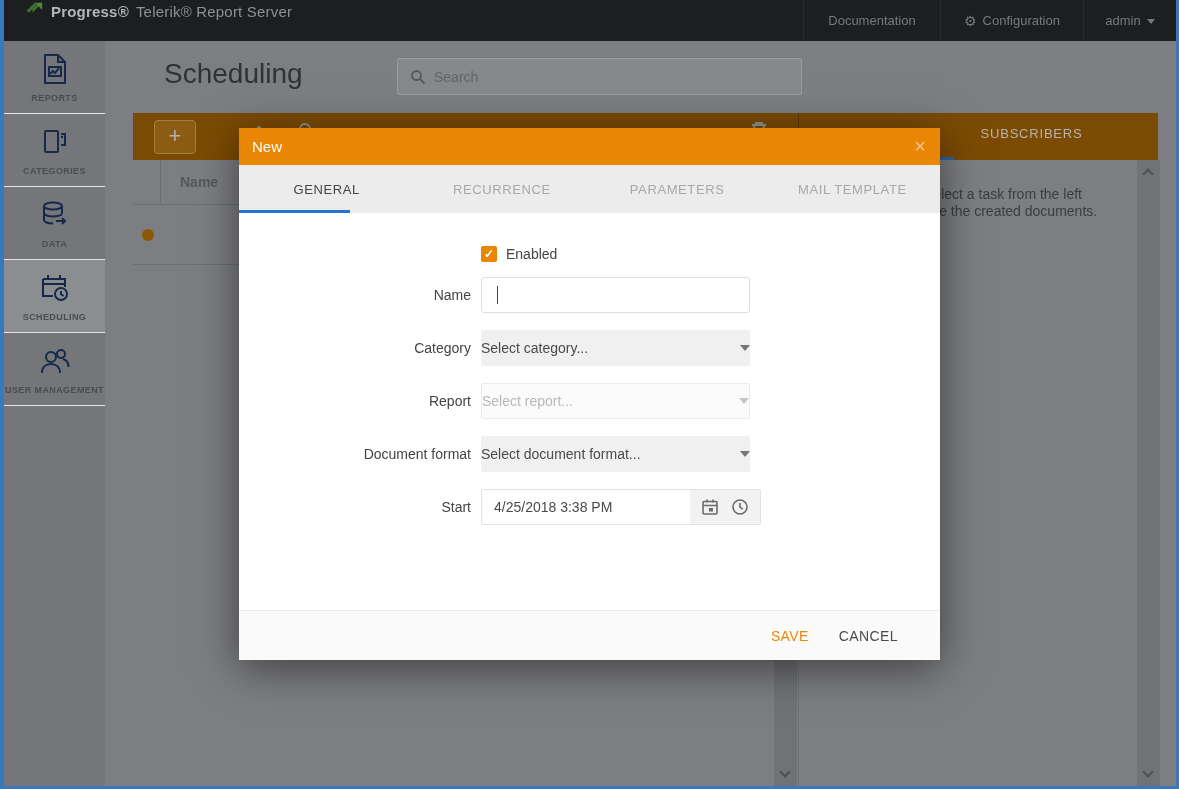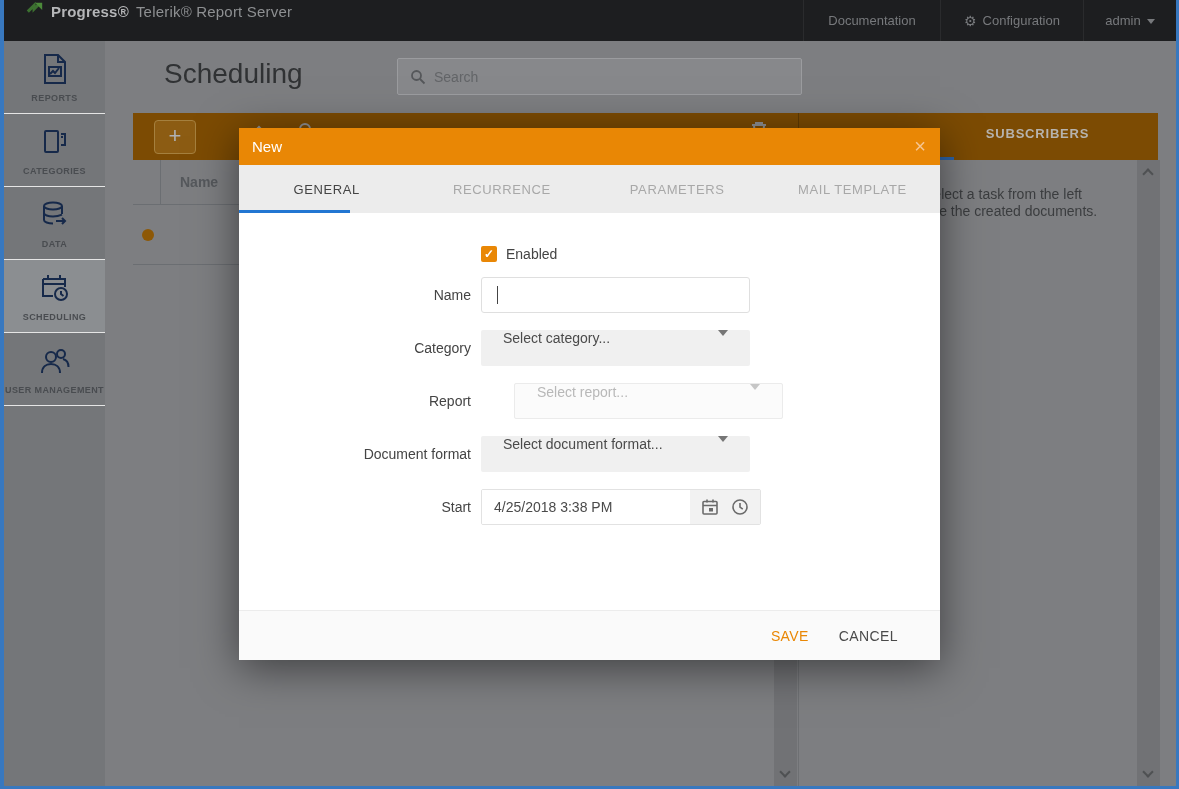--- a/index.html
+++ b/index.html
@@ -39,21 +39,21 @@
 
   
   .toolbar { position:absolute; left:133px; top:113px; width:665px; height:47px; background:#7c4b03; z-index:2; display:flex; align-items:center; }
   .add-btn { width:42px; height:34px; margin-left:21px; background:#8c5c13; border:1px solid #a5803e; border-radius:4px; color:#b0b1b3; font-size:22px; line-height:30px; text-align:center; cursor:pointer; }
   .tb-icon { color:#8f9194; margin-left:47px; }
   .tb-icon.small { margin-left:28px; }
   .tb-trash { position:absolute; left:617px; top:7px; color:#8f9194; }
 
   
   .rp-header { position:absolute; left:798px; top:113px; width:360px; height:47px; background:#7c4b03; border-left:1px solid #5f3a02; z-index:2; }
-  .rp-tab-subscribers { position:absolute; left:161px; top:0; width:155px; height:40px; display:flex; align-items:center; justify-content:center; color:#b6b3ae; font-size:13px; font-weight:bold; letter-spacing:.8px; cursor:pointer; }
+  .rp-tab-subscribers { position:absolute; left:155px; top:0; width:155px; height:40px; display:flex; align-items:center; justify-content:center; color:#b6b3ae; font-size:13px; font-weight:normal; letter-spacing:.8px; cursor:pointer; }
   .rp-docs-underline { position:absolute; left:0; bottom:0; width:155px; height:3px; background:#2c64a9; }
 
   
   .list-header { position:absolute; left:133px; top:160px; width:639px; height:45px; border-bottom:1px solid #6b6e72; z-index:2; }
   .list-header .col-div { position:absolute; left:27px; top:0; width:1px; height:45px; background:#6b6e72; }
   .list-header-name { position:absolute; left:47px; top:14px; font-size:14px; font-weight:bold; color:#55585c; }
   .list-row { position:absolute; left:133px; top:205px; width:639px; height:60px; border-bottom:1px solid #6b6e72; z-index:2; }
   .status-dot { position:absolute; left:9px; top:24px; width:12px; height:12px; border-radius:50%; background:#8d5806; }
 
   
@@ -78,23 +78,23 @@
   .tab-underline { position:absolute; left:0; bottom:0; width:111px; height:3px; background:#2276d2; }
   .modal-body { height:397px; padding-top:33px; }
   .chk-row { margin-left:242px; margin-bottom:15px; display:flex; align-items:center; gap:9px; height:16px; }
   .checkbox { width:16px; height:16px; background:#e98705; border-radius:2px; color:#fff; font-size:12px; font-weight:bold; line-height:16px; text-align:center; cursor:pointer; }
   .chk-label { font-size:14px; color:#444; }
   .frow { display:flex; align-items:center; margin-bottom:17px; height:36px; }
   .flabel { width:232px; text-align:right; font-size:14px; color:#444; margin-right:10px; }
   .fctrl { width:269px; height:36px; position:relative; }
   .txt-input { width:100%; height:100%; border:1px solid #dfdfdf; border-radius:3px; padding:0 12px; font-size:14px; color:#444; font-family:inherit; outline:none; }
   .caret-bar { position:absolute; left:16px; top:9px; width:1px; height:18px; background:#444; }
-  .dd { width:100%; height:100%; background:#f0f0f0; border-radius:2px; display:flex; align-items:flex-start; padding:0 22px; font-size:14px; color:#4a4a4a; cursor:pointer; }
+  .dd { width:100%; height:100%; background:#f0f0f0; border-radius:2px; display:flex; align-items:center; padding:0 0; font-size:14px; color:#4a4a4a; cursor:pointer; }
   .dd .arrow { margin-left:auto; width:0; height:0; border-left:5px solid transparent; border-right:5px solid transparent; border-top:6px solid #767676; }
-  .dd.disabled { background:#fbfbfb; border:1px solid #ebebeb; color:#b8b8b8; cursor:default;margin-left:33px; }
+  .dd.disabled { background:#fbfbfb; border:1px solid #ebebeb; color:#b8b8b8; cursor:default; }
   .dd.disabled .arrow { border-top-color:#c6c6c6; }
   .dt-wrap { display:flex; width:280px; height:36px; border:1px solid #e2e2e2; border-radius:2px; overflow:hidden; }
   .dt-input { flex:1; border:none; outline:none; background:#fff; padding:0 12px; font-size:14px; color:#4a4a4a; font-family:inherit; }
   .dt-icons { width:70px; background:#f2f2f2; display:flex; align-items:center; justify-content:center; gap:12px; color:#6b6b6b; }
   .dt-icons span { cursor:pointer; display:flex; }
   .modal-footer { height:50px; background:#fafafa; border-top:1px solid #ececec; display:flex; align-items:center; justify-content:flex-end; gap:30px; padding-right:42px; }
   .btn-link { font-size:14px; letter-spacing:.4px; cursor:pointer; background:none; border:none; font-family:inherit; }
   .btn-save { color:#e98705; }
   .btn-cancel { color:#4a4a4a; }
 </style>

